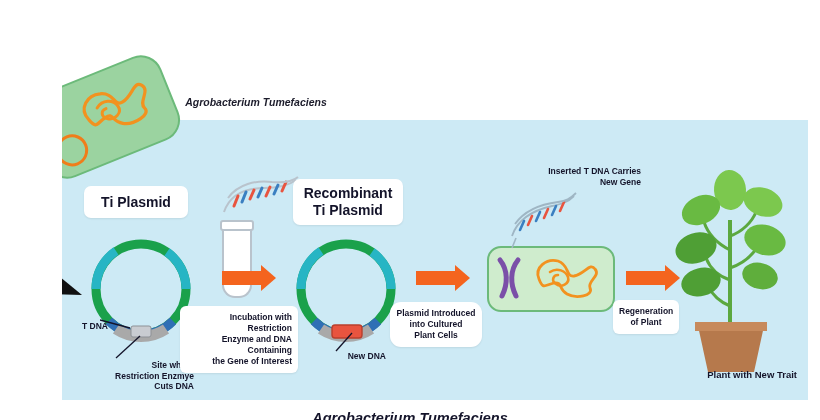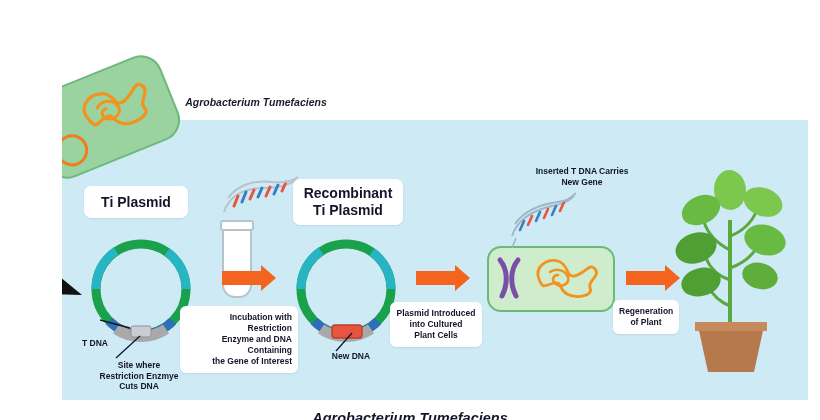--- a/index.html
+++ b/index.html
@@ -99,21 +99,21 @@
     padding: 6px 6px;
     box-sizing: border-box;
   }
 
   
   .leader {
     font-size: 8.5px;
     font-weight: bold;
     color: #14142a;
     line-height: 1.25;
-    text-align: center;
+    text-align: right;
   }
   .leader.left { text-align: right; }
 
   
   .arrow {
     height: 14px;
     background: #f4641e;
   }
   .arrow::after {
     content: "";
@@ -190,21 +190,21 @@
 
   <svg class="abs" style="left:83px; top:207px; width:116px; height:116px;" viewBox="0 0 116 116">
     <circle cx="58" cy="58" r="45" fill="none" stroke="#1aa14b" stroke-width="9"></circle>
     <path d="M 13,58 A 45,45 0 0 1 33,20" fill="none" stroke="#27b5c4" stroke-width="9"></path>
     <path d="M 103,58 A 45,45 0 0 0 84,21" fill="none" stroke="#27b5c4" stroke-width="9"></path>
     <path d="M 26,90 A 45,45 0 0 0 90,90" fill="none" stroke="#2f6fb5" stroke-width="9"></path>
     <path d="M 33,98 A 45,45 0 0 0 83,98" fill="none" stroke="#a9a9a9" stroke-width="11"></path>
     <rect x="48" y="95" width="20" height="11" rx="2" fill="#c9ccd1" stroke="#8d9196" stroke-width="1"></rect>
   </svg>
 
-  <div class="leader left abs" style="left:58px; top:314px; width:50px;">
+  <div class="leader left abs" style="left:58px; top:297px; width:50px;">
     <span>T DNA</span>
   </div>
   <svg class="abs" style="left:100px; top:290px; width:36px; height:22px;" viewBox="0 0 36 22">
     <line x1="0" y1="6" x2="30" y2="14" stroke="#14142a" stroke-width="1.3"></line>
   </svg>
 
   <svg class="abs" style="left:110px; top:310px; width:34px; height:28px;" viewBox="0 0 34 28">
     <line x1="30" y1="2" x2="6" y2="24" stroke="#14142a" stroke-width="1.3"></line>
   </svg>
   <div class="leader abs" style="left:84px; top:336px; width:110px;">
@@ -257,21 +257,21 @@
 
   <svg class="abs" style="left:330px; top:307px; width:26px; height:24px;" viewBox="0 0 26 24">
     <line x1="22" y1="2" x2="6" y2="20" stroke="#14142a" stroke-width="1.3"></line>
   </svg>
   <div class="leader abs" style="left:316px; top:327px; width:70px;">
     <span>New DNA</span>
   </div>
 
   <div class="arrow abs" style="left:416px; top:247px; width:40px;"></div>
 
-  <div class="caption abs" style="left:390px; top:278px; width:92px; font-size:8.5px;">
+  <div class="caption abs" style="left:390px; top:278px; width:92px; font-size:8.5px;border-radius:11px;">
     <div>Plasmid Introduced</div>
     <div>into Cultured</div>
     <div>Plant Cells</div>
   </div>
 
   <div class="plantcell abs"></div>
   <svg class="abs" style="left:492px; top:232px; width:34px; height:44px;" viewBox="0 0 34 44">
     <path d="M8,4 C16,14 16,28 10,40" fill="none" stroke="#7b4fa8" stroke-width="5" stroke-linecap="round"></path>
     <path d="M26,4 C18,14 18,28 24,40" fill="none" stroke="#7b4fa8" stroke-width="5" stroke-linecap="round"></path>
   </svg>
@@ -321,18 +321,21 @@
     <ellipse cx="97" cy="80" rx="21" ry="15" fill="#69ba42" transform="rotate(16 97 80)"></ellipse>
     <ellipse cx="33" cy="122" rx="20" ry="14" fill="#4f9f35" transform="rotate(-14 33 122)"></ellipse>
     <ellipse cx="92" cy="116" rx="18" ry="13" fill="#5fae3c" transform="rotate(14 92 116)"></ellipse>
   </svg>
 
   <svg class="abs" style="left:692px; top:298px; width:78px; height:54px;" viewBox="0 0 78 54">
     <path d="M6,4 L72,4 L62,50 L16,50 Z" fill="#b6794c"></path>
     <rect x="3" y="0" width="72" height="9" fill="#c78a5c"></rect>
   </svg>
 
+  <div class="leader abs" style="left:665px; top:345px; width:132px; font-size:9.5px;">
+    <span>Plant with New Trait</span>
+  </div>
 
   <div class="bottom-title abs">Agrobacterium Tumefaciens</div>
 
   <div class="whitecover-l abs"></div>
   <div class="whitecover-r abs"></div>
 </div>
 
 </body></html>

